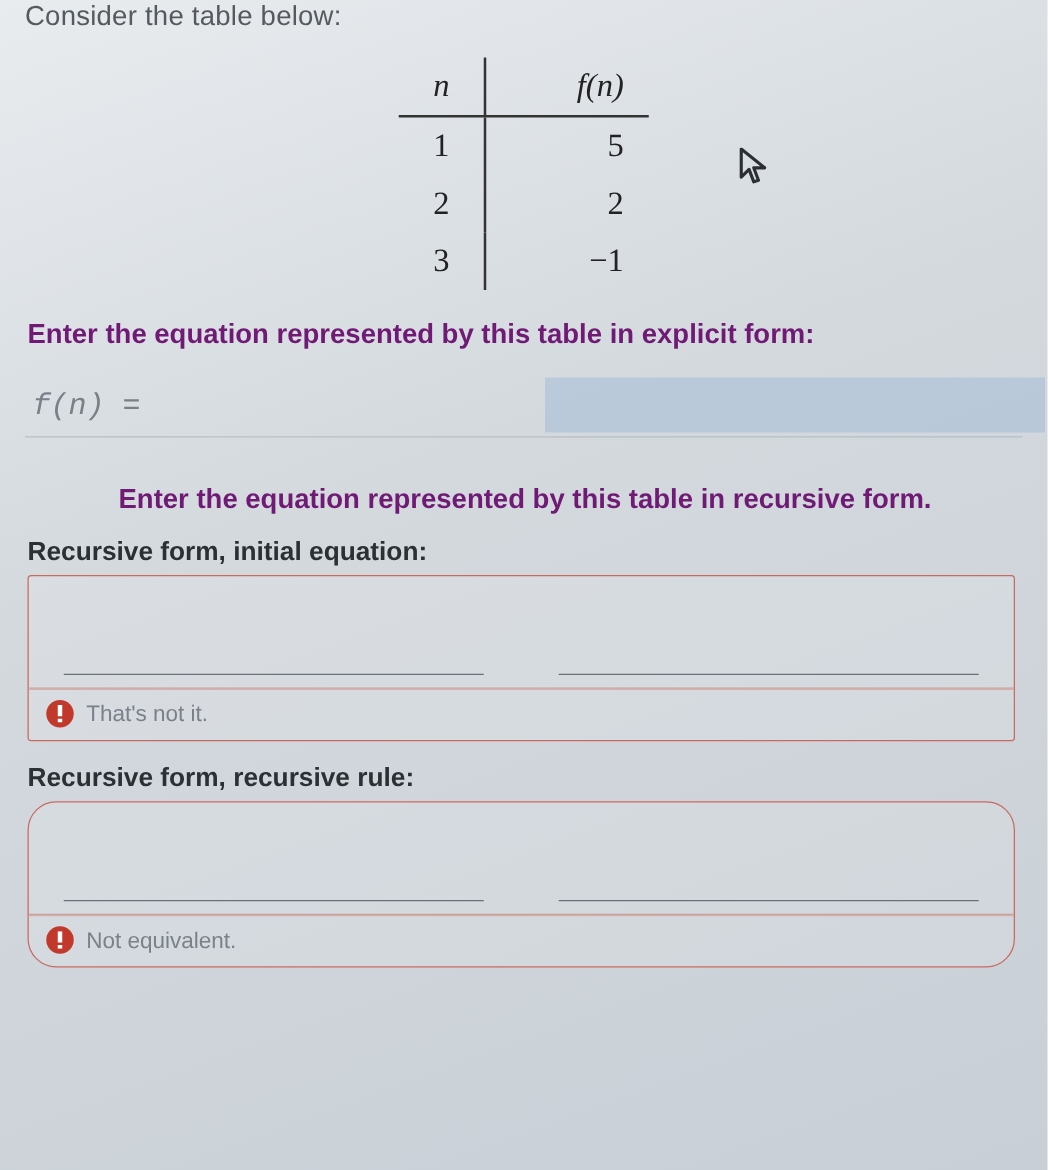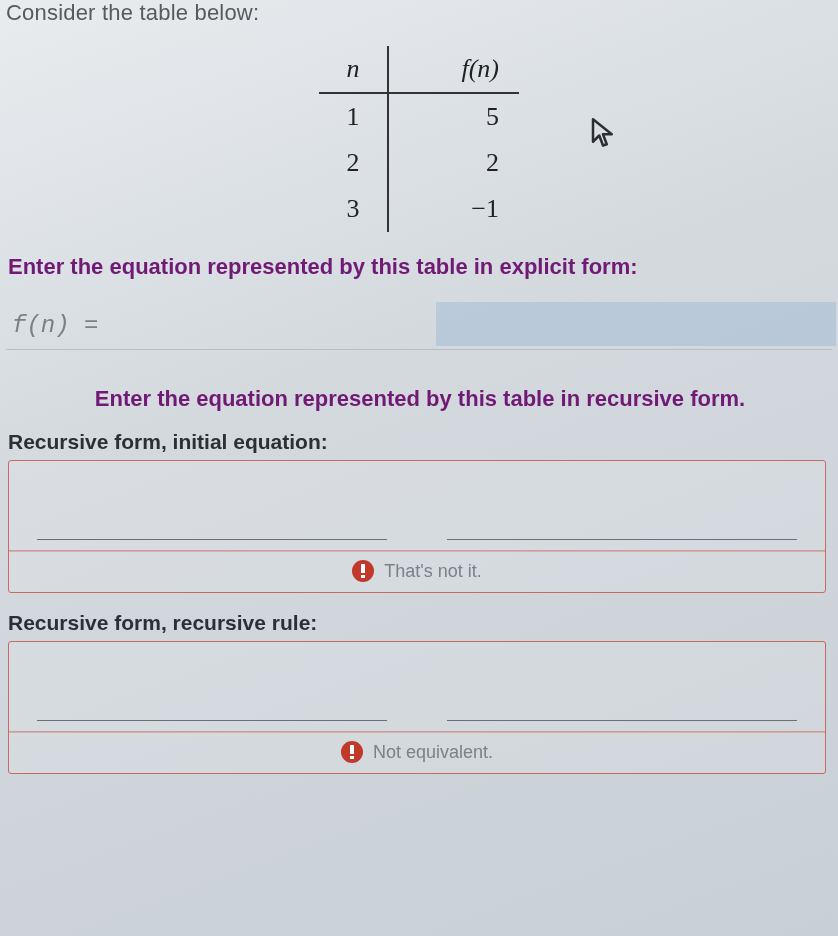--- a/index.html
+++ b/index.html
@@ -5,21 +5,21 @@
   * { box-sizing: border-box; margin: 0; padding: 0; }
   body {
     font-family: Arial, Helvetica, sans-serif;
     background: linear-gradient(160deg, #e8ecef 0%, #d4d9de 40%, #c8cfd6 100%);
     width: 838px;
     height: 936px;
     overflow: hidden;
     color: #2a2e33;
     position: relative;
   }
-  .content { padding: 0 6px; }
+  .content { padding: 0 20px; }
   .intro {
     font-size: 22px;
     color: #555a5f;
     padding: 0 0 12px 0;
     letter-spacing: .2px;
   }
   .fn-table {
     margin: 8px auto 22px auto;
     width: 200px;
     font-family: "Cambria Math","Times New Roman",serif;
@@ -83,21 +83,20 @@
     border-bottom: 1px solid #6a7077;
     height: 1px;
   }
   .err-input .gap { width: 60px; }
   .err-feedback {
     display: flex; align-items: center;
     padding: 8px 14px 10px 14px;
     gap: 10px;
     color: #7d848b;
     border-top: 1px solid #d3b0ab;
-    justify-content: center;
   }
   .err-feedback .msg { font-size: 18px; color: #7a8189; }
   .err-icon {
     width: 22px; height: 22px; border-radius: 50%;
     background: #c0392b;
     display: inline-flex; align-items: center; justify-content: center;
     color: #fff; font-weight: 700;
   }
   .err-icon svg { width: 4px; height: 14px; }
   .cursor-icon {
@@ -152,21 +151,21 @@
         <svg viewBox="0 0 4 14">
             <rect x="0" y="0" width="4" height="9" fill="#fff"></rect>
             <rect x="0" y="11" width="4" height="3" fill="#fff"></rect>
           </svg>
       </span>
       <span class="msg">That's not it.</span>
     </div>
   </div>
 
   <div class="sublabel">Recursive form, recursive rule:</div>
-  <div class="err-box" style="margin-bottom:0;">
+  <div class="err-box" style="margin-bottom:0;border-radius:23px;">
     <div class="err-input">
       <div class="line"></div>
         <div class="gap"></div>
         <div class="line"></div>
     </div>
     <div class="err-feedback">
       <span class="err-icon">
         <svg viewBox="0 0 4 14">
             <rect x="0" y="0" width="4" height="9" fill="#fff"></rect>
             <rect x="0" y="11" width="4" height="3" fill="#fff"></rect>

